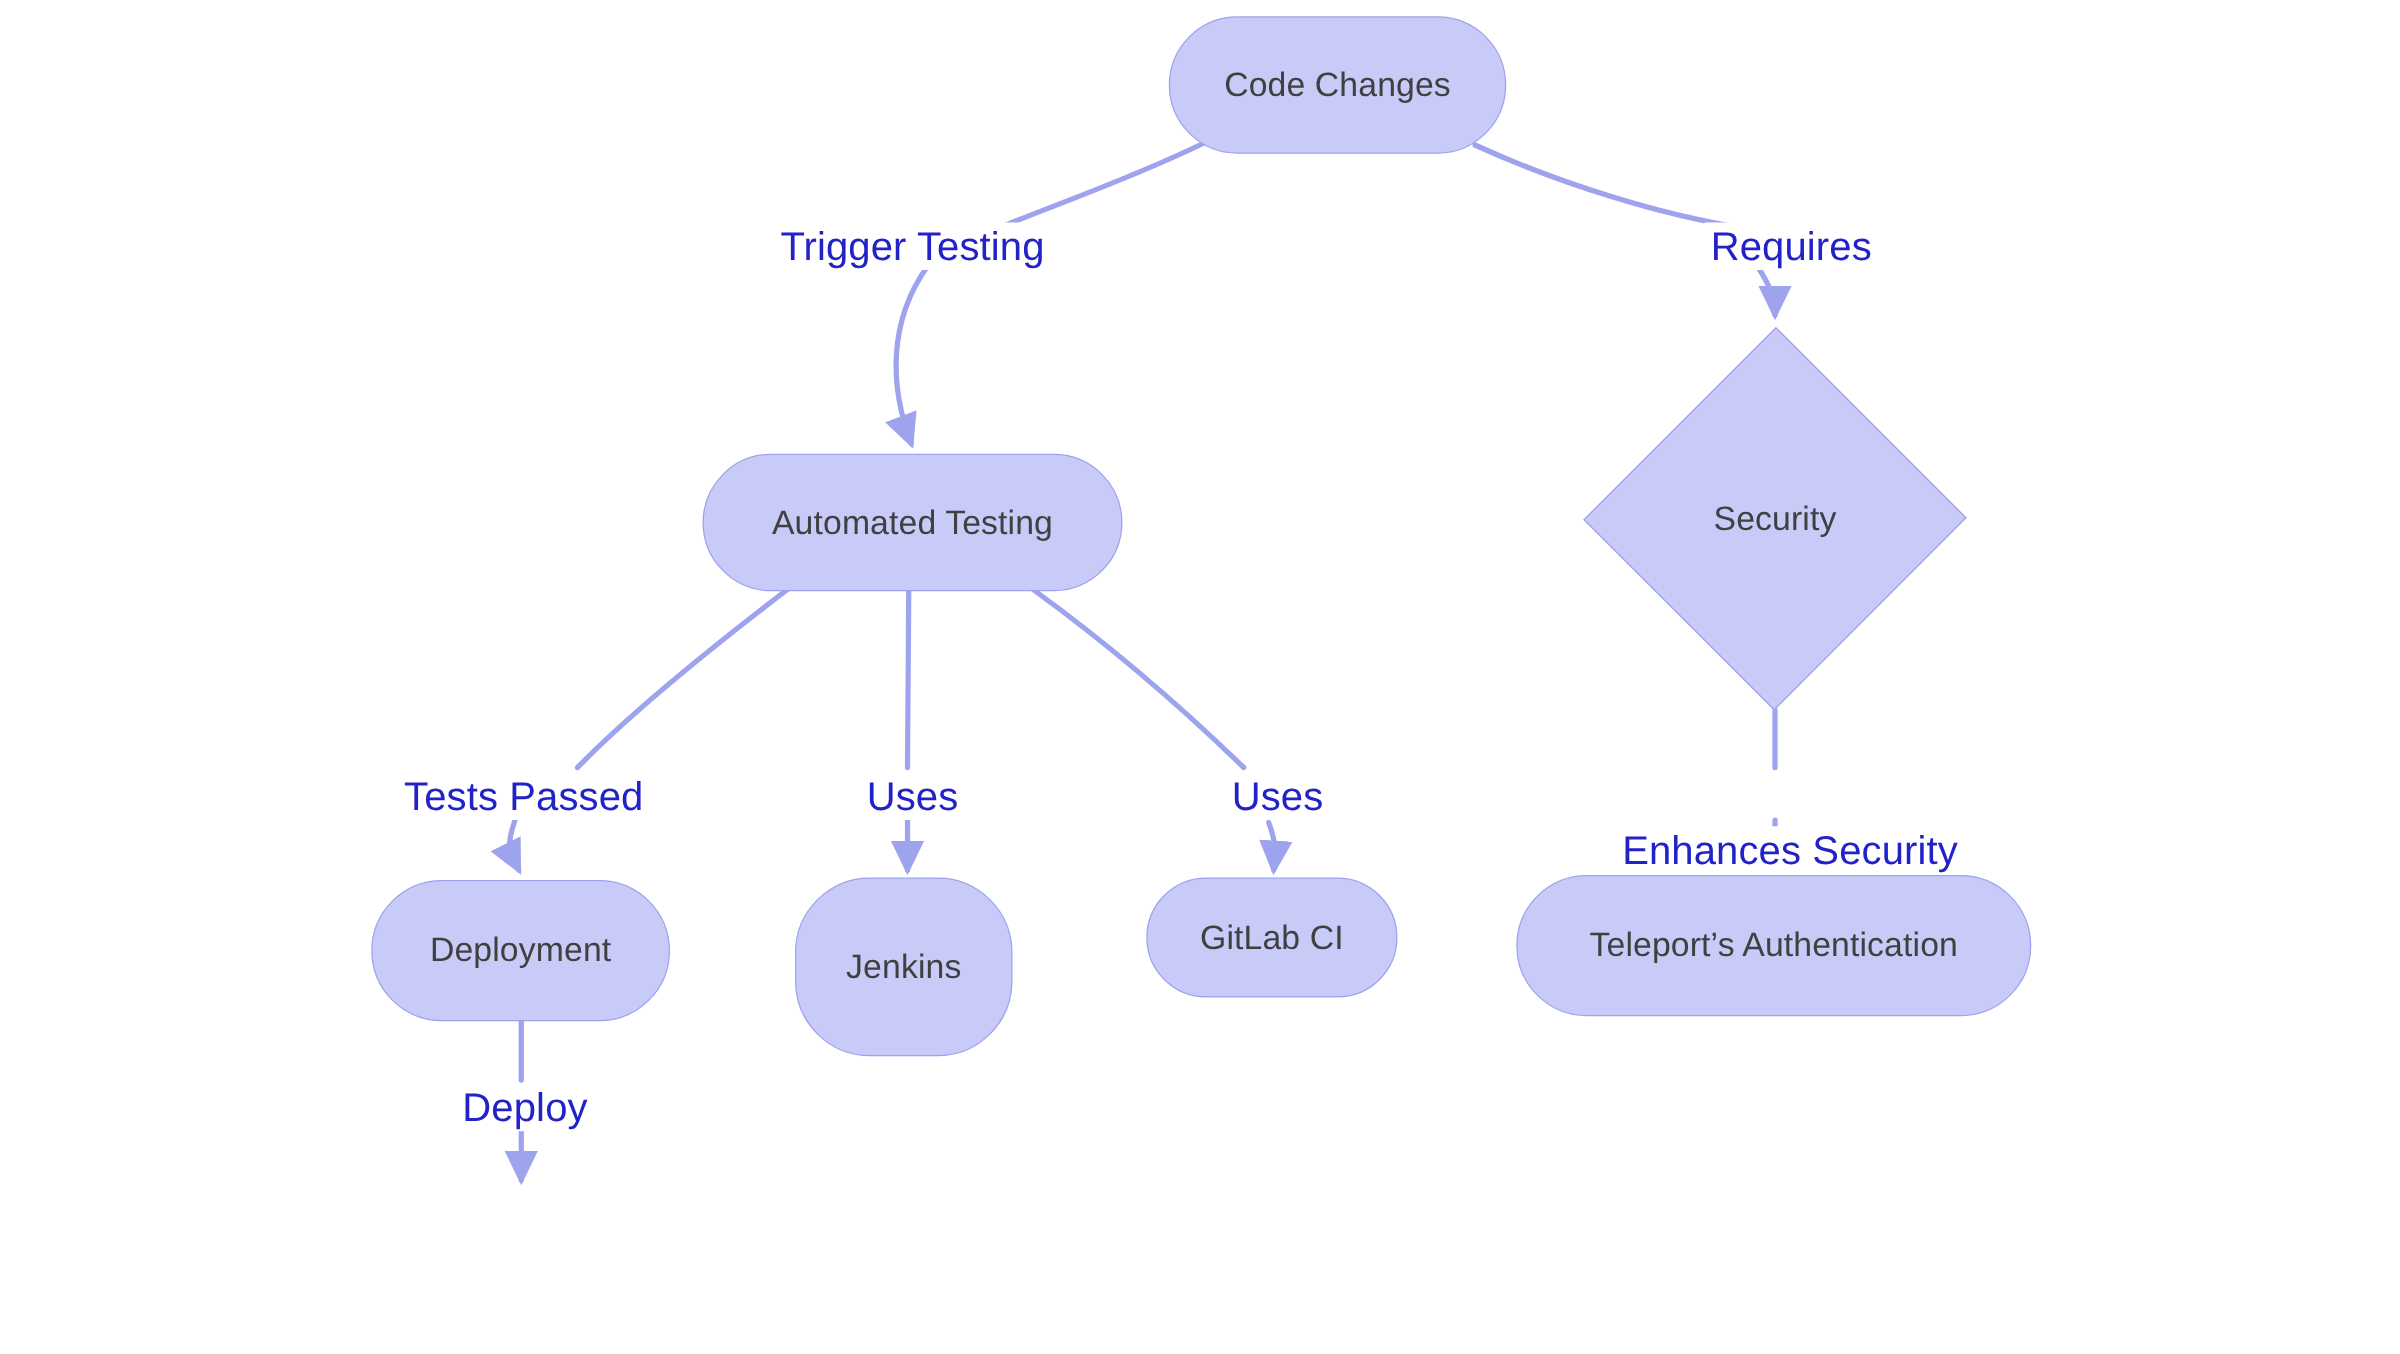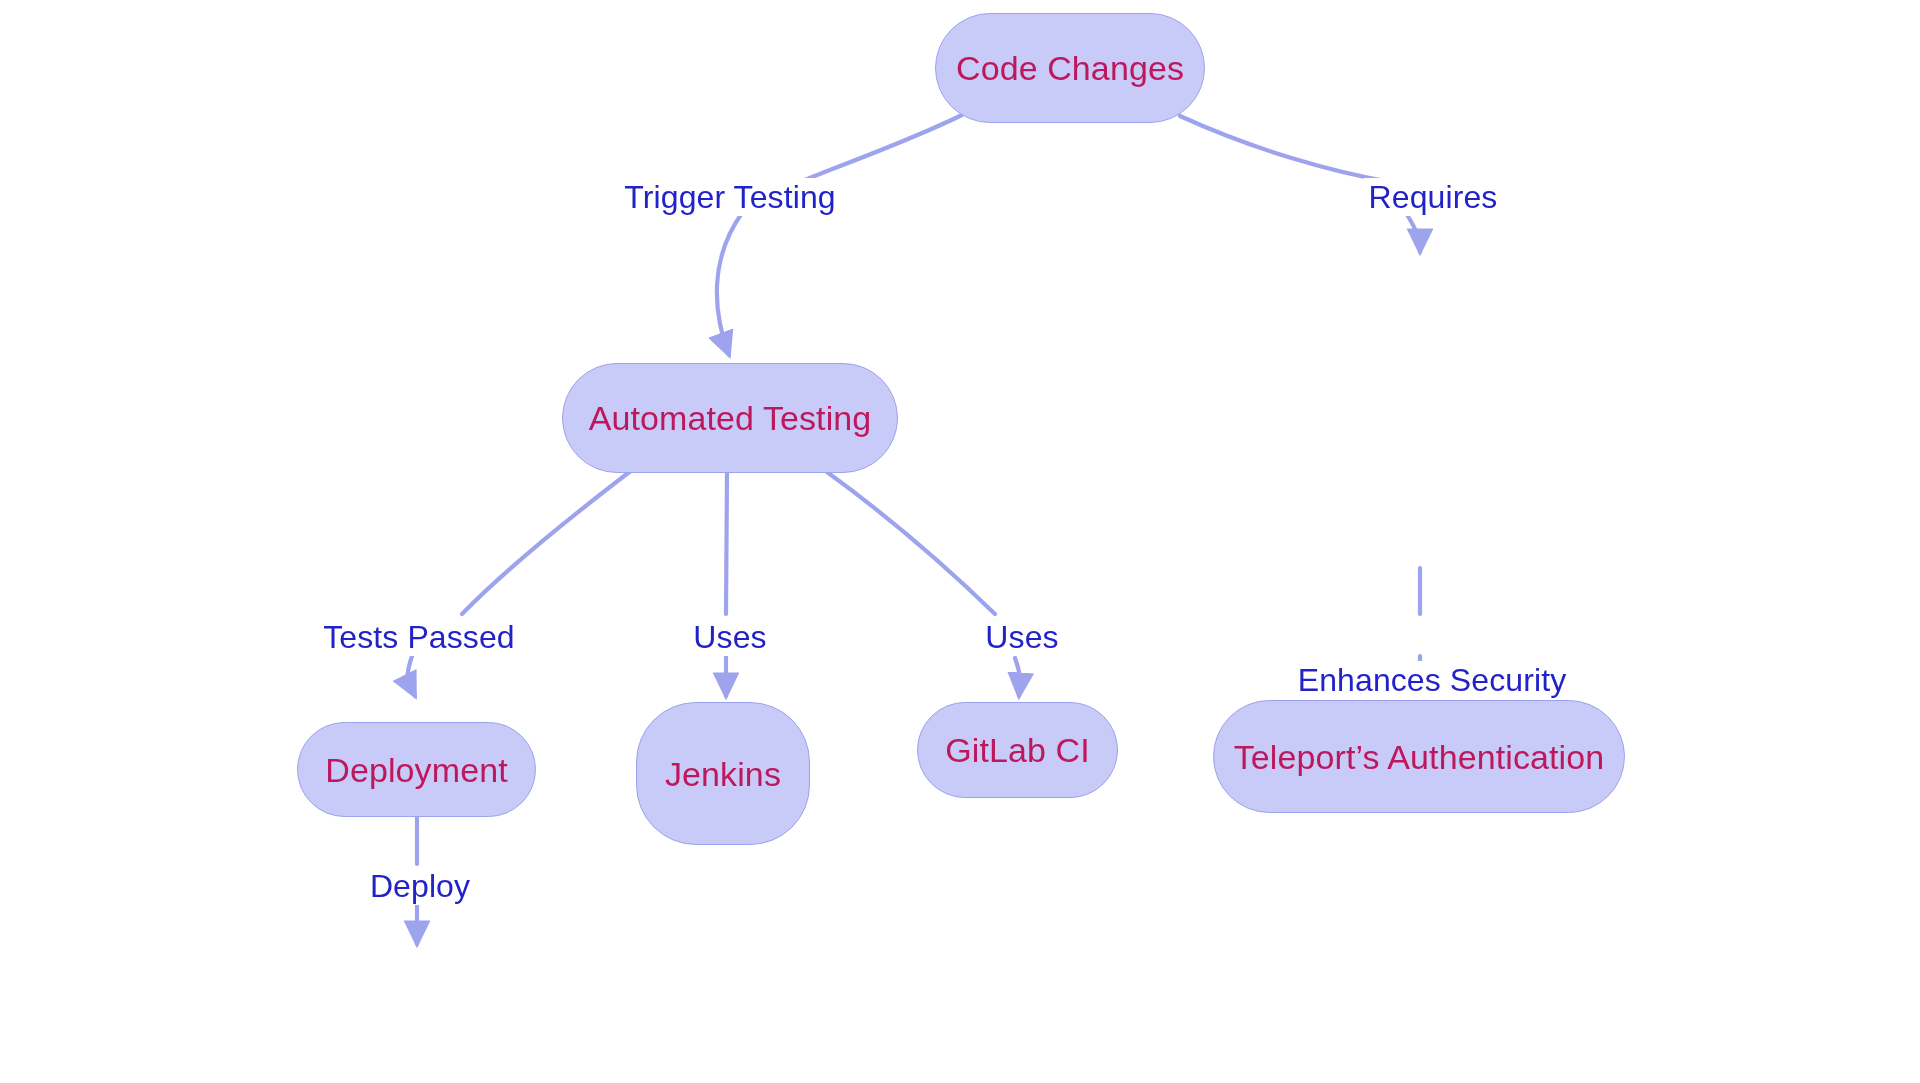--- a/index.html
+++ b/index.html
@@ -33,23 +33,23 @@
     align-items: center;
     justify-content: center;
     background: #c8cbf8;
     border: 1.6px solid #9da2ec;
     z-index: 3;
   }
   .node.stadium {
     border-radius: 60px;
   }
   .node-label {
-    color: #be185d;
+    color: #404040;
     font-family: "Liberation Sans", sans-serif;
-    font-size: 34px;
+    font-size: 27px;
     font-weight: 400;
     line-height: 1;
     white-space: nowrap;
     letter-spacing: 0.1px;
   }
   
   .node.diamond {
     background: transparent;
     border: none;
     z-index: 3;
@@ -124,22 +124,26 @@
   </svg>
 
   <div class="node stadium" style="left:935px; top:13px; width:270px; height:110px;">
     <span class="node-label">Code Changes</span>
   </div>
 
   <div class="node stadium" style="left:562px; top:363px; width:336px; height:110px;">
     <span class="node-label">Automated Testing</span>
   </div>
 
+  <div class="node diamond" style="left:1267px; top:260px; width:306px; height:310px;">
+    <span class="diamond-face"></span>
+    <span class="node-label">Security</span>
+  </div>
 
-  <div class="node stadium" style="left:297px; top:722px; width:239px; height:95px;">
+  <div class="node stadium" style="left:297px; top:704px; width:239px; height:113px;">
     <span class="node-label">Deployment</span>
   </div>
 
   <div class="node stadium" style="left:636px; top:702px; width:174px; height:143px;">
     <span class="node-label">Jenkins</span>
   </div>
 
   <div class="node stadium" style="left:917px; top:702px; width:201px; height:96px;">
     <span class="node-label">GitLab CI</span>
   </div>

